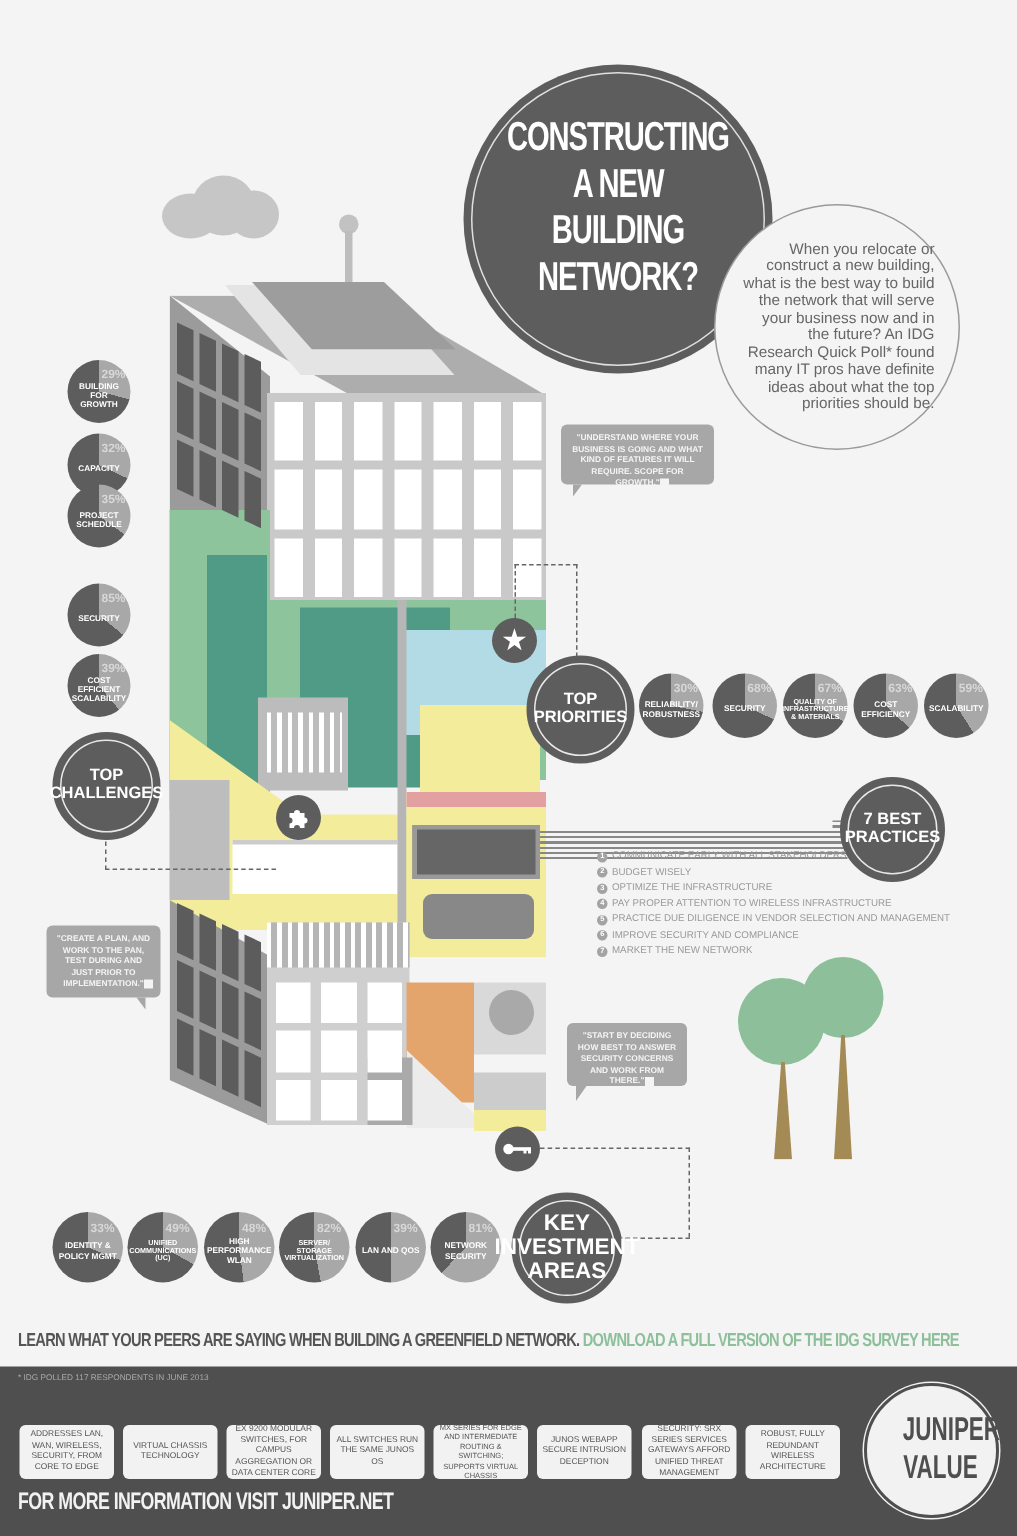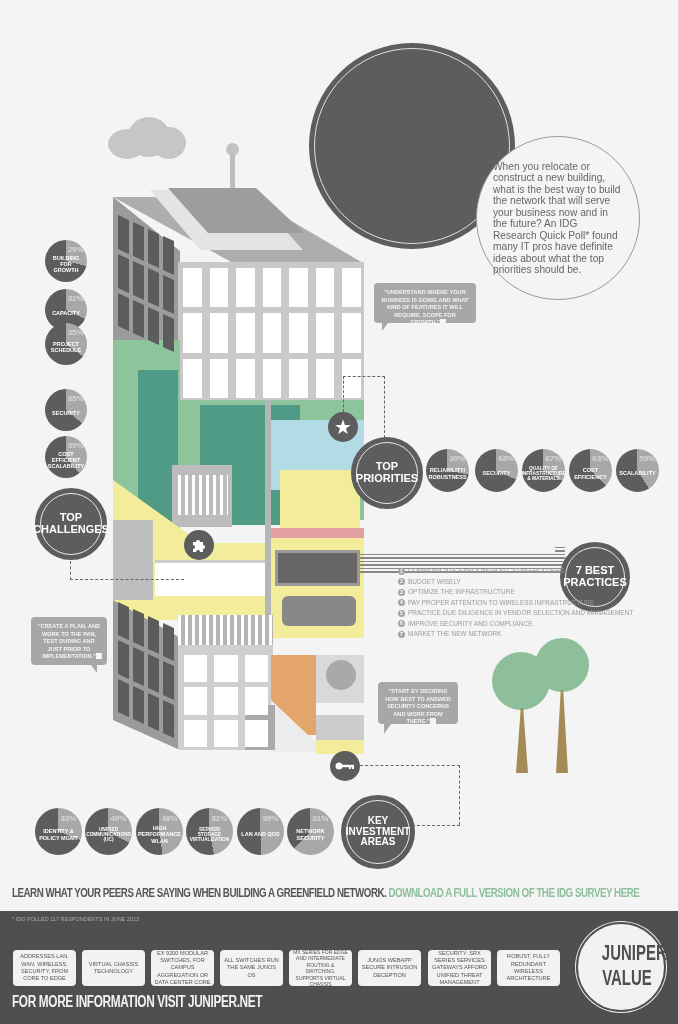--- a/index.html
+++ b/index.html
@@ -25,24 +25,29 @@
 <body>
 
 <div class="abs" style="left:108px;top:117px;width:80px;height:44px">
   <div class="abs" style="left:0;top:12px;width:38px;height:30px;border-radius:50%;background:#c6c6c6"></div>
   <div class="abs" style="left:20px;top:0;width:42px;height:40px;border-radius:50%;background:#c6c6c6"></div>
   <div class="abs" style="left:44px;top:10px;width:34px;height:32px;border-radius:50%;background:#c6c6c6"></div>
 </div>
 
 <div class="abs" style="left:309px;top:43px;width:206px;height:206px;border-radius:50%;background:#5d5d5d">
   <div class="abs" style="inset:5px;border:1.5px solid #e0e0e0;border-radius:50%"></div>
+  <div class="abs" style="left:0;right:0;top:33px;text-align:center;color:#fff;font-weight:bold;font-size:27px;line-height:31px;letter-spacing:-1px">
+    <div style="transform:scaleX(0.72)">CONSTRUCTING</div>
+    <div style="transform:scaleX(0.72)">A NEW BUILDING</div>
+    <div style="transform:scaleX(0.72)">NETWORK?</div>
+  </div>
 </div>
 
 <div class="abs" style="left:476px;top:136px;width:164px;height:164px;border-radius:50%;background:#f4f4f4;border:1px solid #9a9a9a;display:flex;align-items:center;justify-content:center;padding:14px 16px">
-  <p style="font-size:10.2px;line-height:11.5px;text-align:left;color:#666">When you relocate or construct a new building, what is the best way to build the network that will serve your business now and in the future? An IDG Research Quick Poll* found many IT pros have definite ideas about what the top priorities should be.</p>
+  <p style="font-size:10.2px;line-height:11.5px;text-align:right;color:#666">When you relocate or construct a new building, what is the best way to build the network that will serve your business now and in the future? An IDG Research Quick Poll* found many IT pros have definite ideas about what the top priorities should be.</p>
 </div>
 
 <div class="abs" style="left:0;top:0;width:678px;height:1024px;pointer-events:none">
 
   <div class="abs" style="left:226px;top:143px;width:13px;height:13px;border-radius:50%;background:#c2c2c2"></div>
   <div class="abs" style="left:230px;top:154px;width:5px;height:44px;background:#bdbdbd"></div>
 
   <div class="abs" style="left:113px;top:197px;width:250px;height:66px;background:#adadad;clip-path:polygon(0 0,55% 0,100% 100%,48% 100%)"></div>
   <div class="abs" style="left:150px;top:190px;width:180px;height:60px;background:#e4e4e4;clip-path:polygon(0 0,55% 0,85% 100%,28% 100%)"></div>
   <div class="abs" style="left:160px;top:188px;width:160px;height:50px;background:#9d9d9d;clip-path:polygon(5% 0,60% 0,90% 90%,30% 90%)"></div>
@@ -241,21 +246,21 @@
   <div class="pie" style="left:569px;top:449px;width:43px;height:43px;background:conic-gradient(#a8a8a8 0 37%,#5d5d5d 37% 100%)">
     <span class="pct">63%</span>
     <span class="lbl">COST EFFICIENCY</span>
   </div>
   <div class="pie" style="left:616px;top:449px;width:43px;height:43px;background:conic-gradient(#a8a8a8 0 41%,#5d5d5d 41% 100%)">
     <span class="pct">59%</span>
     <span class="lbl">SCALABILITY</span>
   </div>
 </div>
 
-<div class="dark-badge" style="left:560px;top:542px;width:70px;height:70px">
+<div class="dark-badge" style="left:560px;top:518px;width:70px;height:70px">
   <span style="font-size:11px"><span>7 BEST</span><br><span>PRACTICES</span></span>
 </div>
 
 <ul class="bp" style="left:398px;top:566px;width:240px">
   <li>
       <span class="n">1</span>
       <span>COMMUNICATE EARLY WITH ALL STAKEHOLDERS</span>
     </li>
   <li>
       <span class="n">2</span>
@@ -311,21 +316,21 @@
     <span class="pct">39%</span>
     <span class="lbl">LAN AND QoS</span>
   </div>
   <div class="pie" style="left:287px;top:808px;width:47px;height:47px;background:conic-gradient(#a8a8a8 0 62%,#5d5d5d 62% 100%)">
     <span class="pct">81%</span>
     <span class="lbl">NETWORK SECURITY</span>
   </div>
 </div>
 
 <div class="dark-badge" style="left:341px;top:795px;width:74px;height:74px">
-  <span style="font-size:10px"><span>KEY</span><br><span>INVESTMENT</span><br><span>AREAS</span></span>
+  <span style="font-size:15px"><span>KEY</span><br><span>INVESTMENT</span><br><span>AREAS</span></span>
 </div>
 
 <div class="abs" style="left:12px;top:886px;width:660px;font-size:12.5px;font-weight:bold;letter-spacing:-0.6px;white-space:nowrap">
   <div style="transform:scaleX(0.78);transform-origin:left center">
     <span style="color:#555">LEARN WHAT YOUR PEERS ARE SAYING WHEN BUILDING A GREENFIELD NETWORK.</span>
     <a style="color:#8cbf9a;text-decoration:none;cursor:pointer">DOWNLOAD A FULL VERSION OF THE IDG SURVEY HERE</a>
   </div>
 </div>
 
 <div class="footer"></div>

